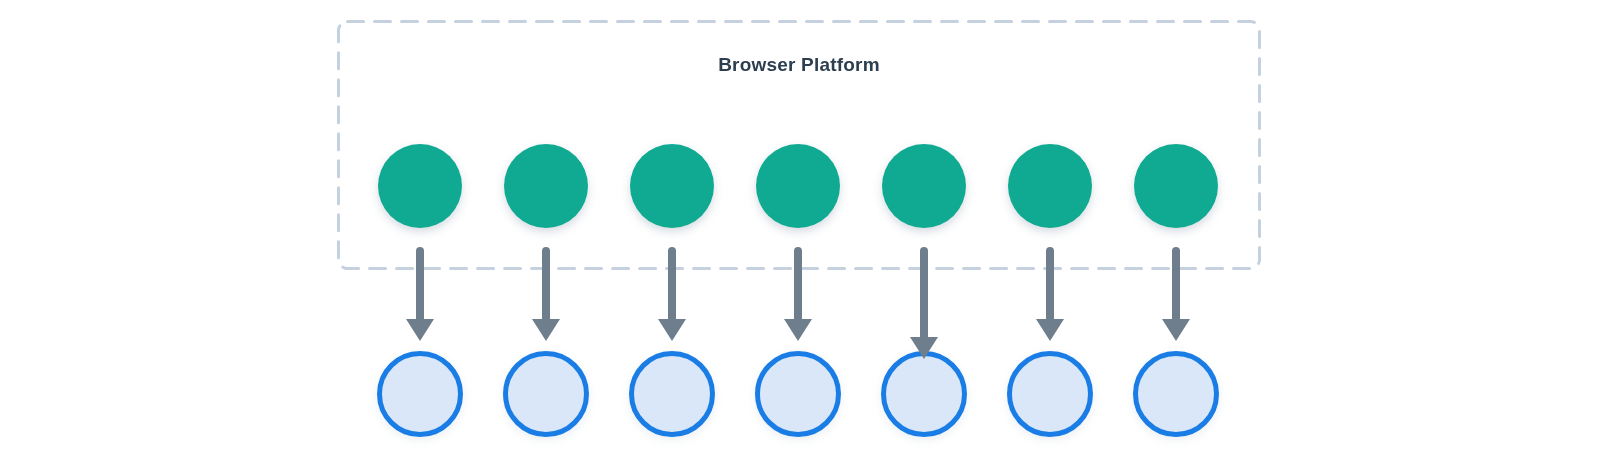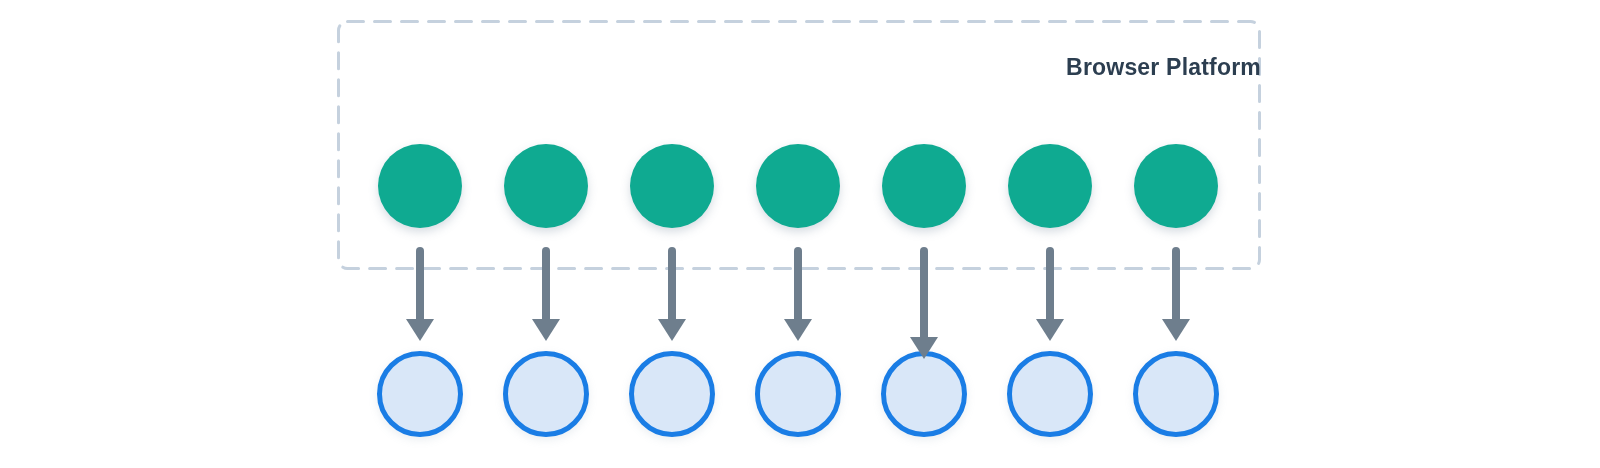--- a/index.html
+++ b/index.html
@@ -26,22 +26,22 @@
     position: absolute;
     left: 0;
     top: 0;
     display: block;
   }
   .box-title {
     position: absolute;
     left: 0;
     right: 0;
     top: 34px;
-    text-align: right;
-    font-size: 23px;
+    text-align: center;
+    font-size: 19px;
     font-weight: 600;
     letter-spacing: 0.2px;
     color: var(--title_text, #2c3e50);
   }
   .columns {
     position: absolute;
     left: 378px;
     top: 144px;
     display: flex;
     gap: 42px;

